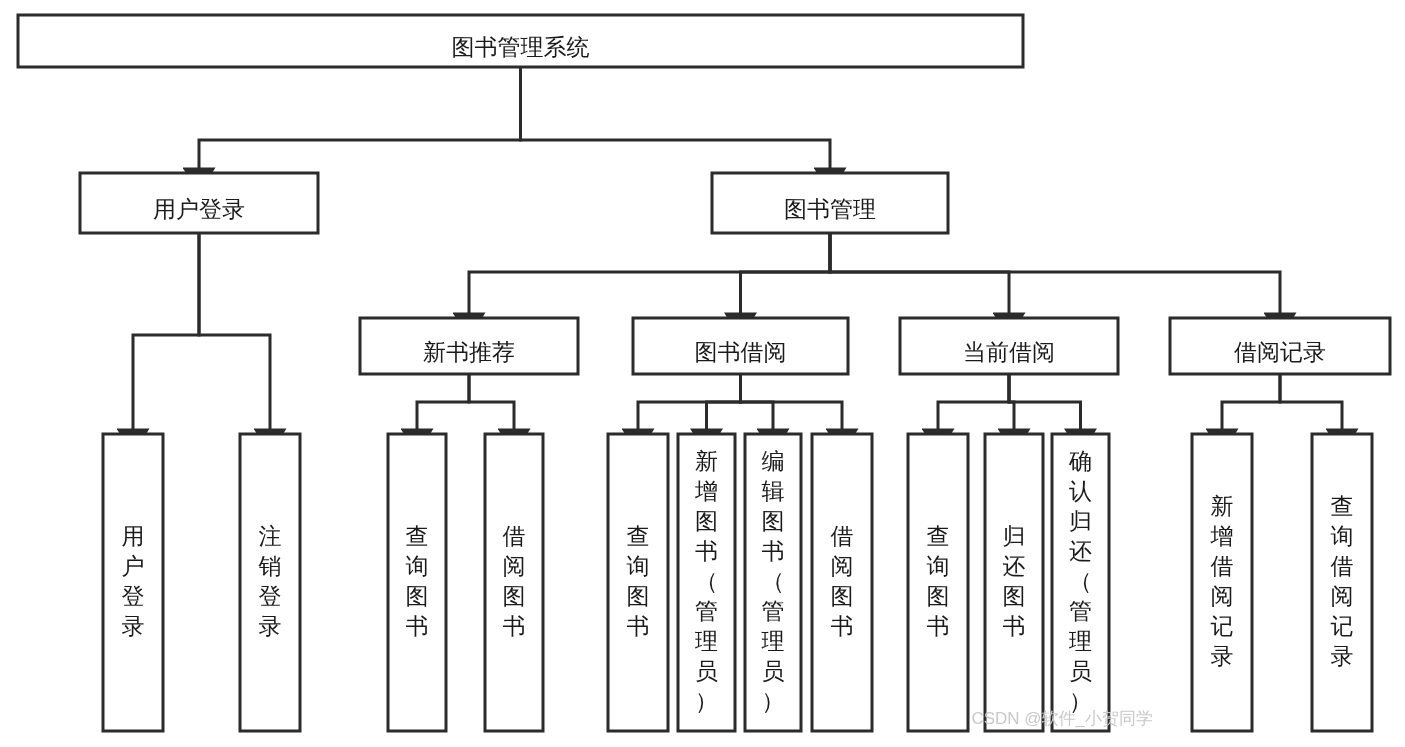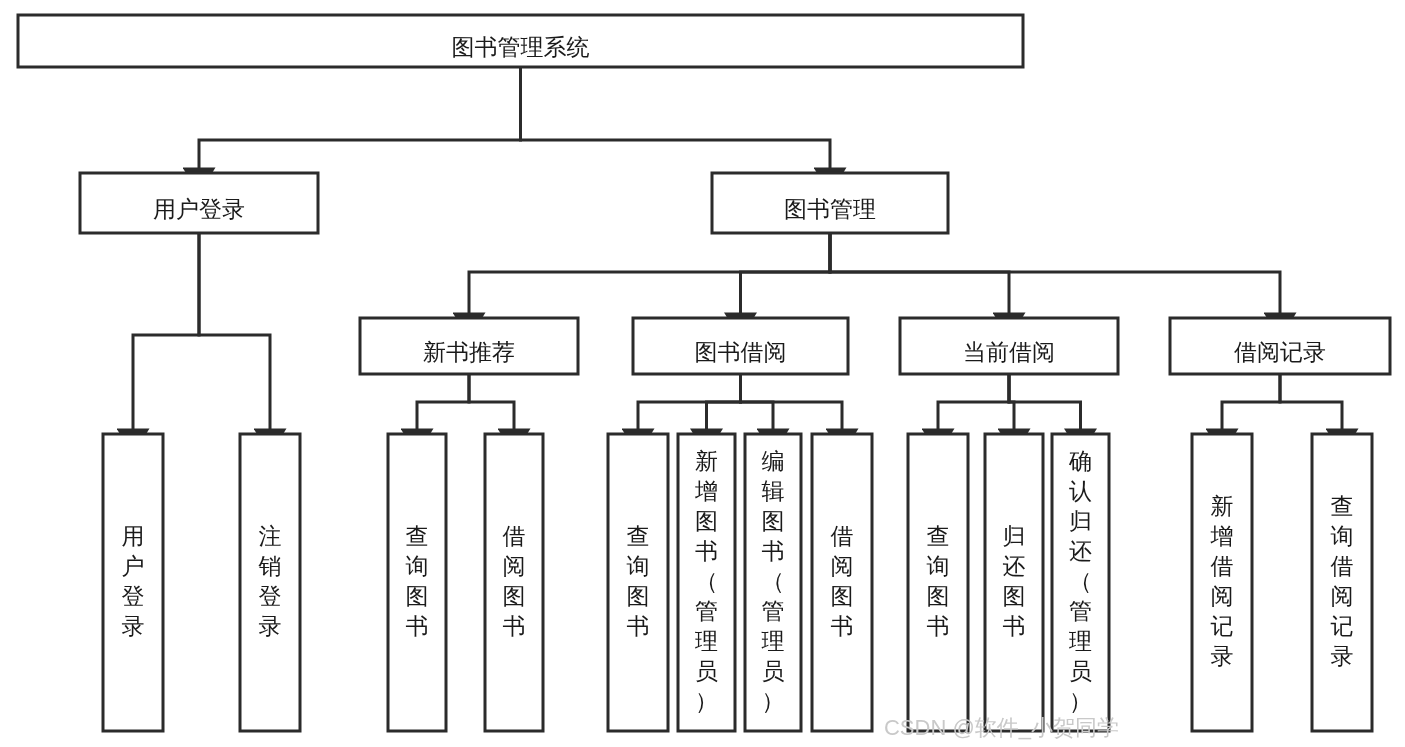--- a/index.html
+++ b/index.html
@@ -1,30 +1,30 @@
 <!DOCTYPE html>
 <html><head>
 <meta charset="utf-8">
 <style>
   html,body{margin:0;padding:0;background:#ffffff;}
   body{
     font-family:"Liberation Sans","DejaVu Sans",sans-serif;
     width:1405px;height:747px;overflow:hidden;
   }
-  #stage{position:relative;width:1125px;height:747px;background:#ffffff;}
+  #stage{position:relative;width:1125px;height:747px;background:#ffffff;padding-left:34px;}
   svg#diagram{position:absolute;left:0;top:0;width:1405px;height:747px;}
   .node-rect{fill:#ffffff;stroke:#2b2b2b;stroke-width:3;}
   .link{fill:none;stroke:#2b2b2b;stroke-width:3;stroke-linecap:butt;stroke-linejoin:miter;}
   .node-label{
     fill:#1a1a1a;font-family:"Liberation Sans","DejaVu Sans",sans-serif;
     font-size:23px;text-anchor:middle;dominant-baseline:middle;
   }
   .watermark{
-    position:absolute;right:6px;bottom:4px;
-    color:#c9c9c9;font-size:22px;
+    position:absolute;right:6px;bottom:17px;
+    color:#c9c9c9;font-size:17px;
     font-family:"Liberation Sans","DejaVu Sans",sans-serif;
     white-space:nowrap;pointer-events:none;text-align:right;
   }
 </style>
 </head>
 <body>
 
 <div id="stage">
   <svg id="diagram" viewBox="0 0 1405 747">
     <defs>

